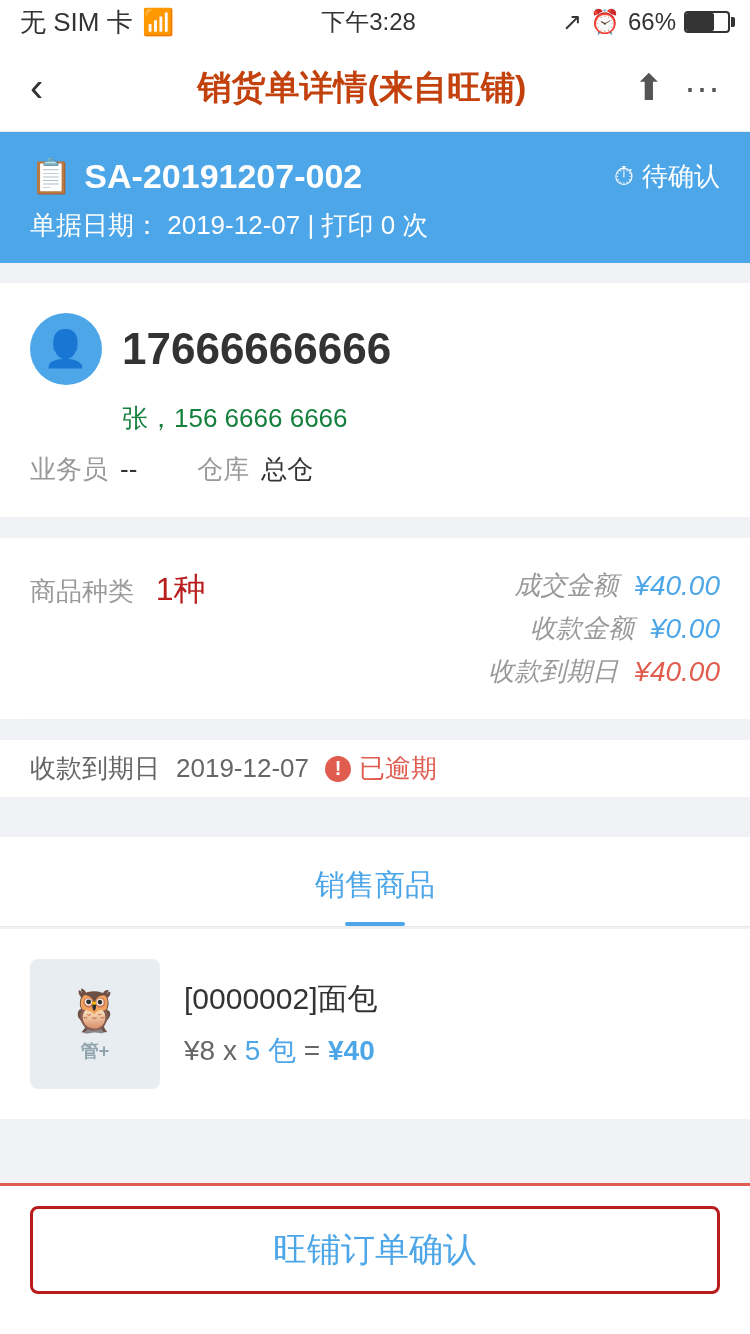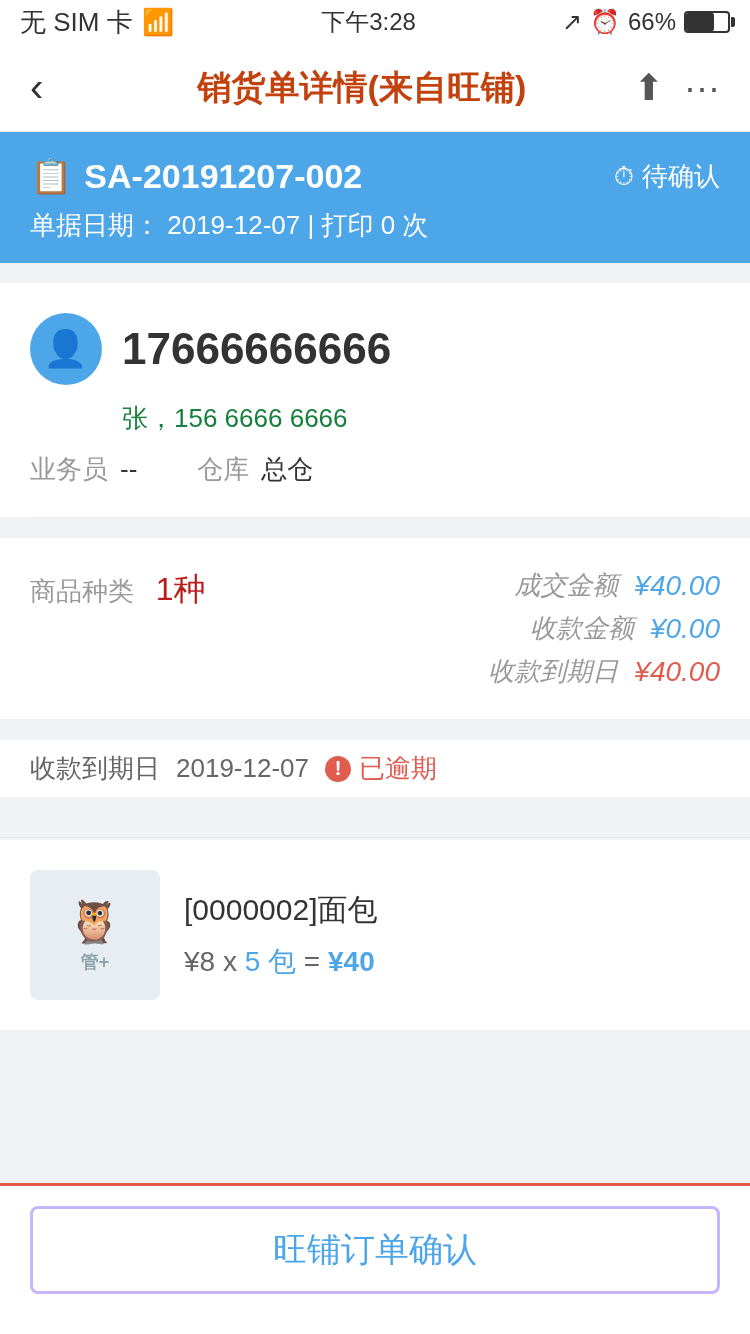--- a/index.html
+++ b/index.html
@@ -309,21 +309,21 @@
       left: 0;
       width: 750px;
       background: #fff;
       padding: 20px 30px 40px;
       border-top: 3px solid #e05c4f;
     }
     .confirm-btn {
       width: 100%;
       height: 88px;
       background: #fff;
-      border: 3px solid #c4b5fd;
+      border: 3px solid #b91c1c;
       border-radius: 8px;
       font-size: 34px;
       color: #4da6e8;
       font-weight: 500;
       cursor: pointer;
       display: flex;
       align-items: center;
       justify-content: center;
     }
   </style>
@@ -422,20 +422,23 @@
   <span>2019-12-07</span>
   <div class="overdue-badge">
     <div class="overdue-dot">!</div>
     <span>已逾期</span>
   </div>
 </div>
 
 <div style="height:20px; background:#f0f2f5;"></div>
 
 <div class="tabs-section">
+  <div class="tab-item active">
+    <span>销售商品</span>
+  </div>
 </div>
 
 <div class="product-section">
   <div class="product-item">
     <div class="product-thumb">
       <div class="product-thumb-inner">
         <div class="owl-logo">🦉</div>
         <div class="owl-plus">管+</div>
       </div>
     </div>

